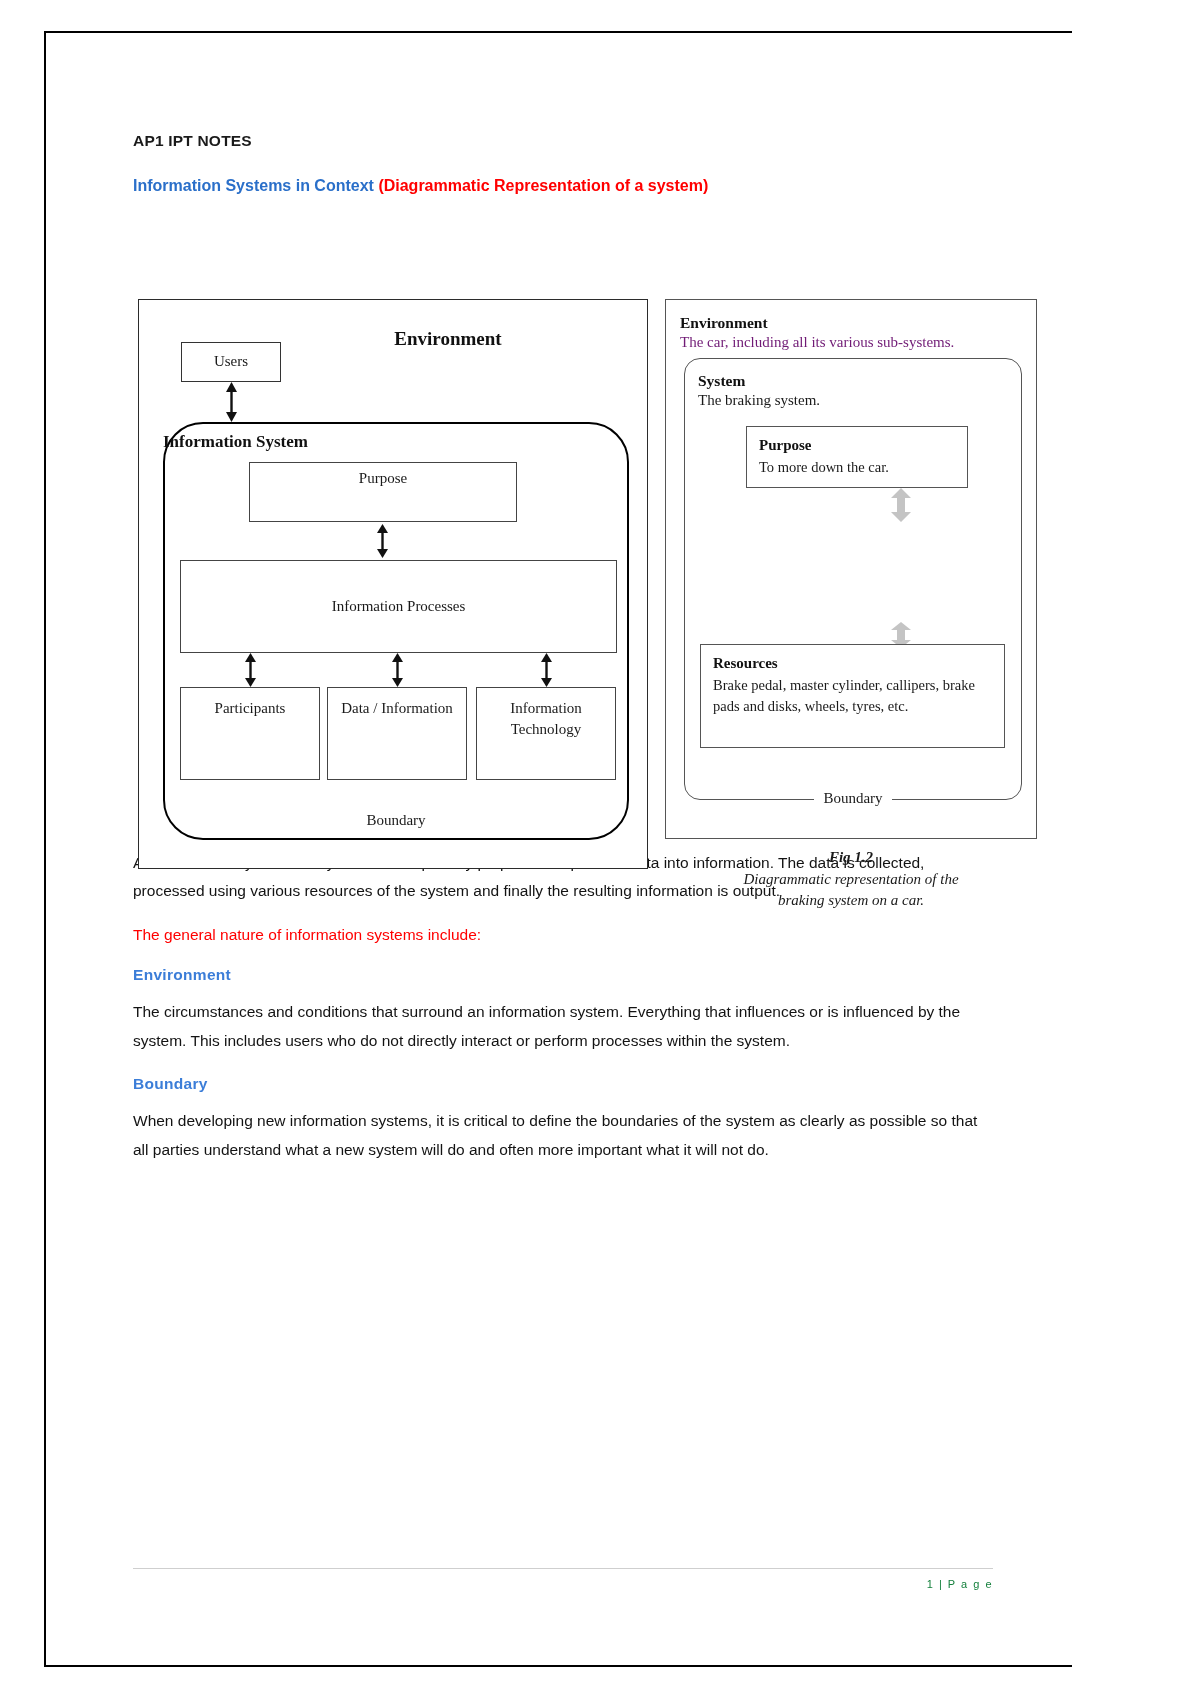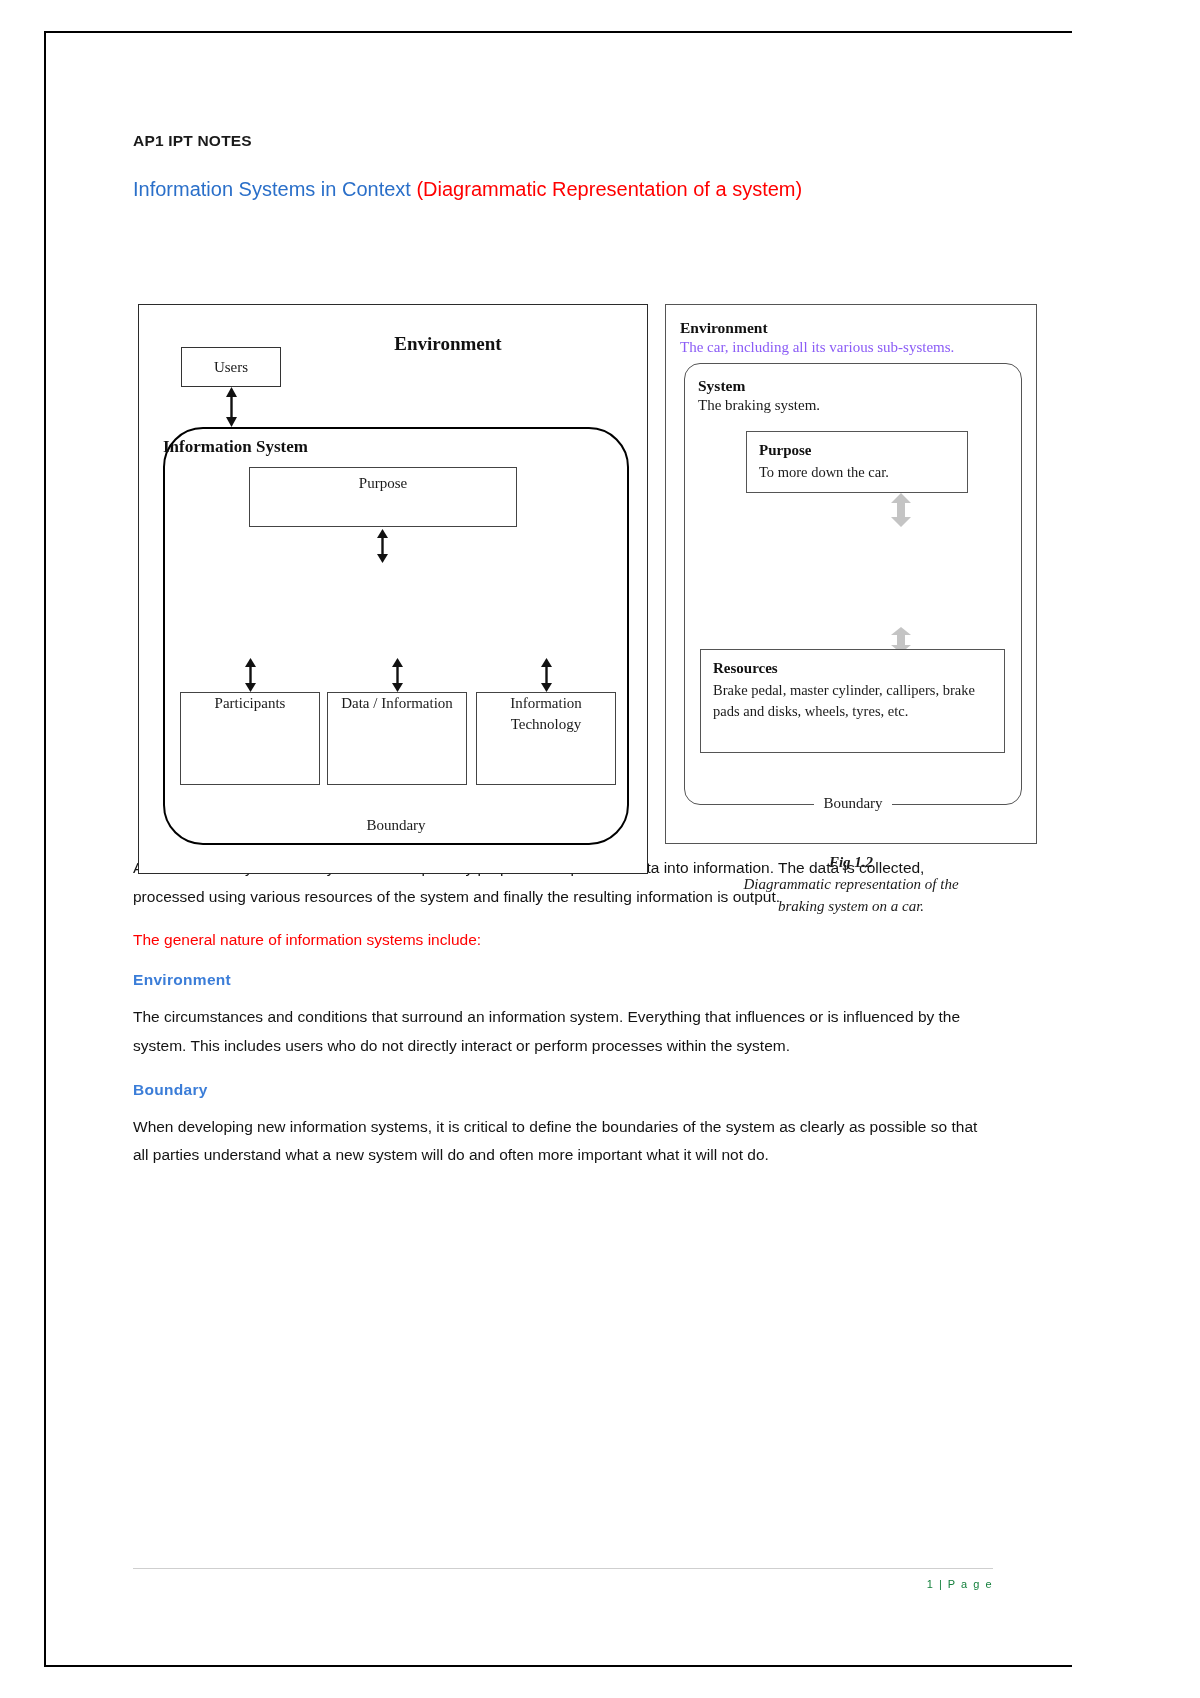--- a/index.html
+++ b/index.html
@@ -36,22 +36,22 @@
 
   
   .doc-title {
     font-size: 15.5px;
     font-weight: bold;
     color: #1a1a1a;
     letter-spacing: .2px;
     margin: 0 0 26px 0;
   }
   .section-head {
-    font-size: 20px;
-    font-weight: normal;
+    font-size: 16px;
+    font-weight: bold;
     margin: 0 0 14px 0;
     line-height: 1.3;
   }
   .blue { color: #2a6fc9; }
   .red  { color: #ff0000; }
 
   .para {
     font-size: 15.5px;
     line-height: 1.85;
     color: #131313;
@@ -177,21 +177,21 @@
     width: 140px;
     height: 93px;
     border: 1.3px solid #444;
     box-sizing: border-box;
     background: #fff;
     font-family: "Liberation Serif", serif;
     font-size: 15px;
     color: #1a1a1a;
     text-align: center;
     line-height: 1.4;
-    padding-top: 0;
+    padding-top: 10px;
   }
   .leaf-1 { left: 41px; }
   .leaf-2 { left: 188px; }
   .leaf-3 { left: 337px; }
 
   .bnd-left {
     position: absolute;
     left: 24px;
     top: 512px;
     width: 466px;
@@ -233,21 +233,21 @@
     font-weight: bold;
     font-size: 15.5px;
     color: #111;
   }
   .r-env-sub {
     position: absolute;
     left: 14px;
     top: 34px;
     font-family: "Liberation Serif", serif;
     font-size: 15px;
-    color: #8b5cf6;
+    color: #701a75;
     white-space: nowrap;
   }
   .r-sys-round {
     position: absolute;
     left: 18px;
     top: 58px;
     width: 338px;
     height: 442px;
     border: 1.3px solid #555;
     border-radius: 16px;
@@ -383,20 +383,21 @@
         <div class="purpose-box">Purpose</div>
 
         <div class="darrow" style="left:237px; top:224px; height:34px;">
           <svg width="13" height="34" viewBox="0 0 13 34">
             <line x1="6.5" y1="4" x2="6.5" y2="30" stroke="#111" stroke-width="2.4"></line>
             <polygon points="6.5,0 12,9 1,9" fill="#111"></polygon>
             <polygon points="6.5,34 12,25 1,25" fill="#111"></polygon>
           </svg>
         </div>
 
+        <div class="procs-box">Information Processes</div>
 
         <div class="darrow" style="left:105px; top:353px; height:34px;">
           <svg width="13" height="34" viewBox="0 0 13 34">
             <line x1="6.5" y1="4" x2="6.5" y2="30" stroke="#111" stroke-width="2.4"></line>
             <polygon points="6.5,0 12,9 1,9" fill="#111"></polygon>
             <polygon points="6.5,34 12,25 1,25" fill="#111"></polygon>
           </svg>
         </div>
         <div class="darrow" style="left:252px; top:353px; height:34px;">
           <svg width="13" height="34" viewBox="0 0 13 34">

